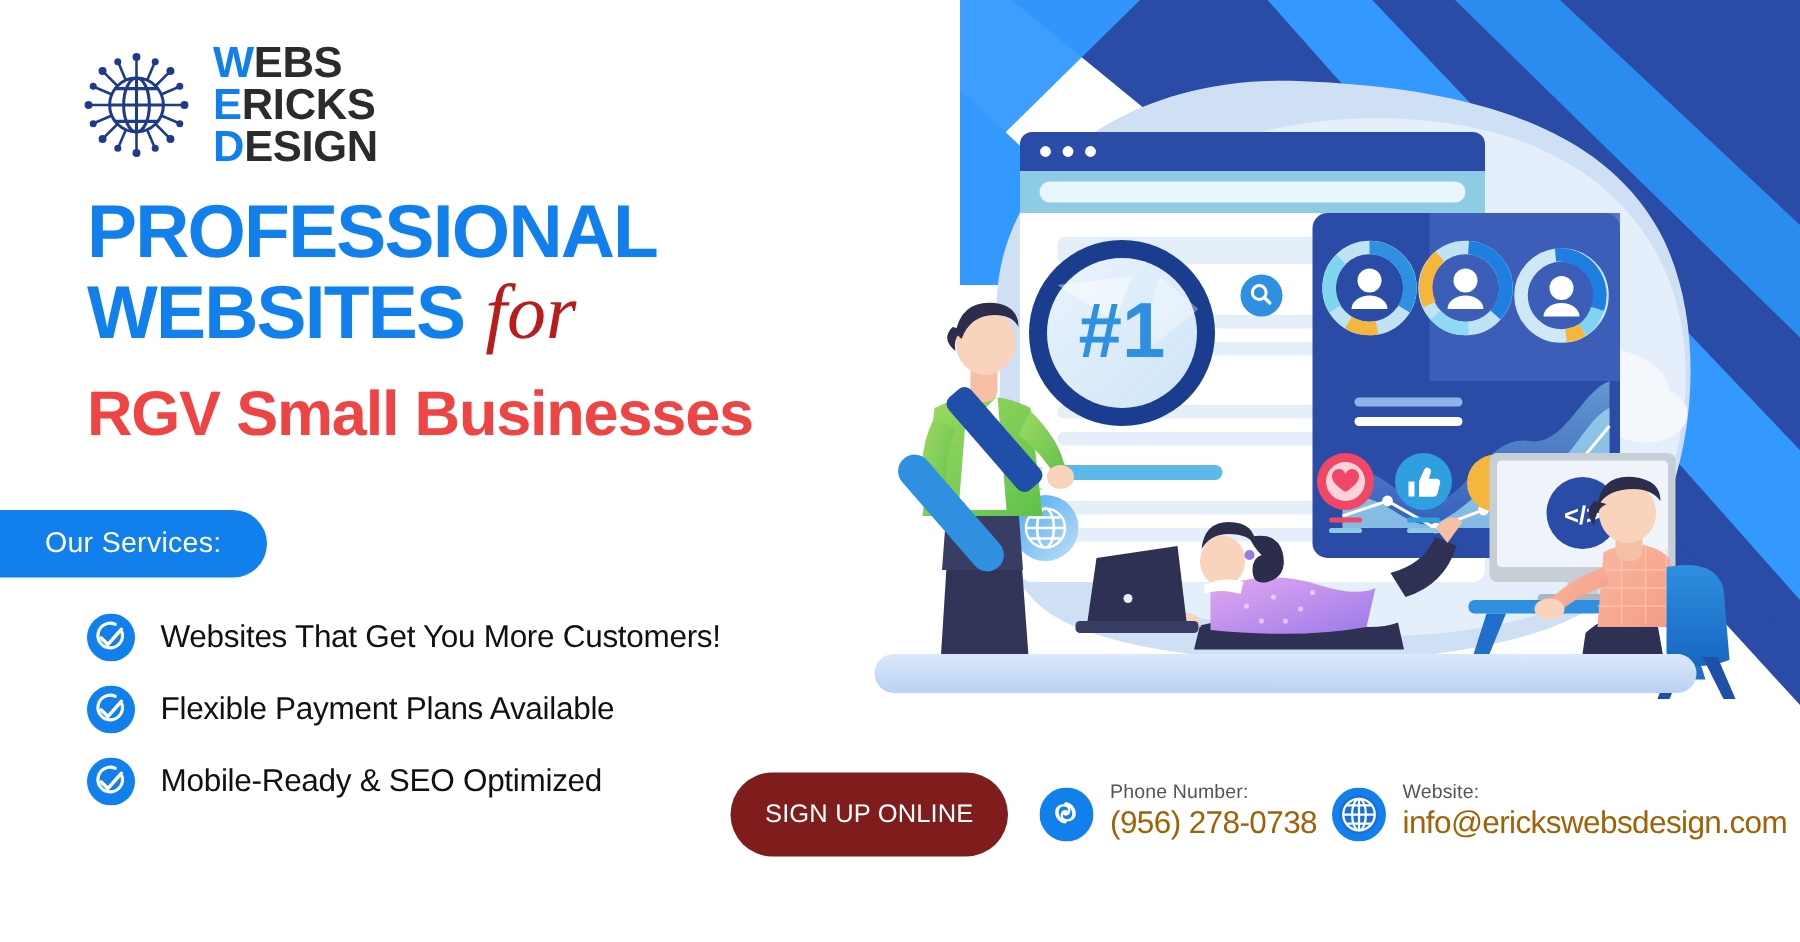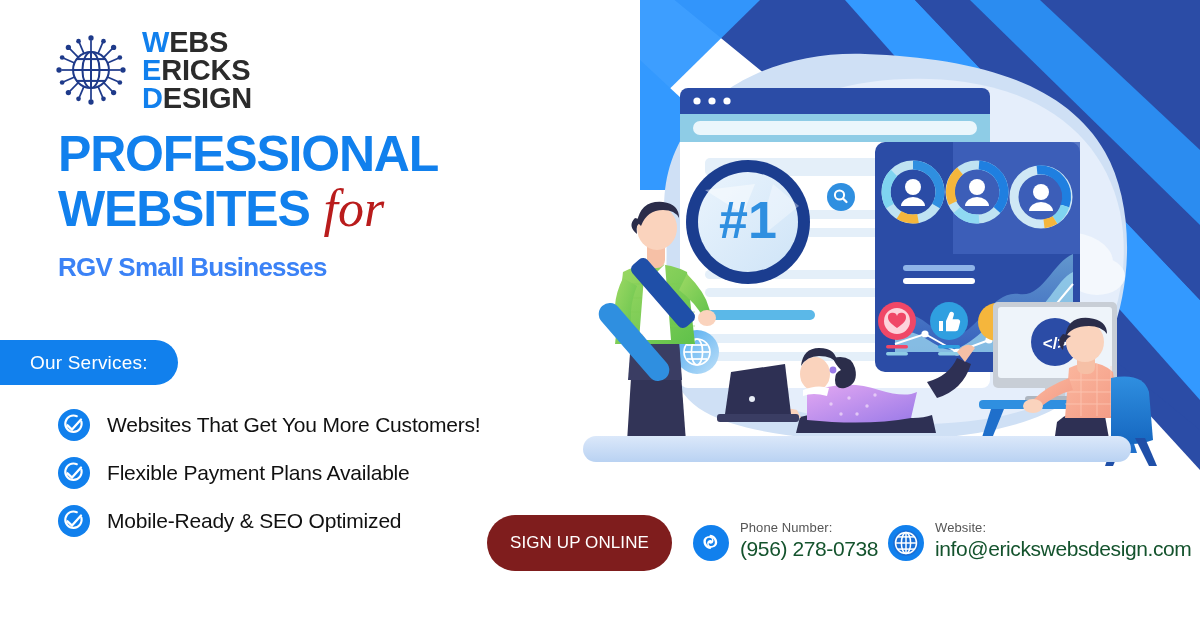--- a/index.html
+++ b/index.html
@@ -28,21 +28,21 @@
   .hl1, .hl2 {
     font-size:50px; font-weight:bold; color:#1180ed;
     letter-spacing:-1.2px; line-height:1.06; white-space:nowrap;
   }
   .hl2 { display:flex; align-items:baseline; gap:14px; }
   .hl-for {
     font-family:"Liberation Serif", serif; font-style:italic; font-weight:normal;
     color:#b91c1c; font-size:52px; letter-spacing:0;
   }
   .hl3 {
-    font-size:26px; font-weight:bold; color:#3b82f6;
+    font-size:42px; font-weight:bold; color:#ef4444;
     letter-spacing:-0.8px; margin-top:16px; white-space:nowrap;
   }
 
   
   .pill {
     position:absolute; left:-40px; top:340px;
     height:45px; padding:0 30px 0 70px;
     background:#1180ed; color:#ffffff;
     border-radius:0 24px 24px 0;
     display:flex; align-items:center;
@@ -63,21 +63,21 @@
     font-size:17px; letter-spacing:0.1px;
     display:flex; align-items:center; justify-content:center;
     font-family:"Liberation Sans", sans-serif;
   }
   .contact { position:absolute; display:flex; align-items:flex-end; gap:11px; }
   .contact.phone { left:693px; top:521px; }
   .contact.web   { left:888px; top:521px; }
   .c-icon { width:36px; height:36px; flex:0 0 36px; }
   .c-text { display:flex; flex-direction:column; line-height:1.15; }
   .c-label { font-size:13px; color:#555; letter-spacing:0.1px; }
-  .c-value { font-size:21px; color:#14532d; letter-spacing:-0.4px; white-space:nowrap; margin-top:1px; }
+  .c-value { font-size:21px; color:#a16207; letter-spacing:-0.4px; white-space:nowrap; margin-top:1px; }
 
   
   .illus { position:absolute; left:545px; top:22px; width:620px; height:460px; }
   .illus svg { display:block; }
 </style>
 </head>
 <body>
 
 <div class="banner">
 

